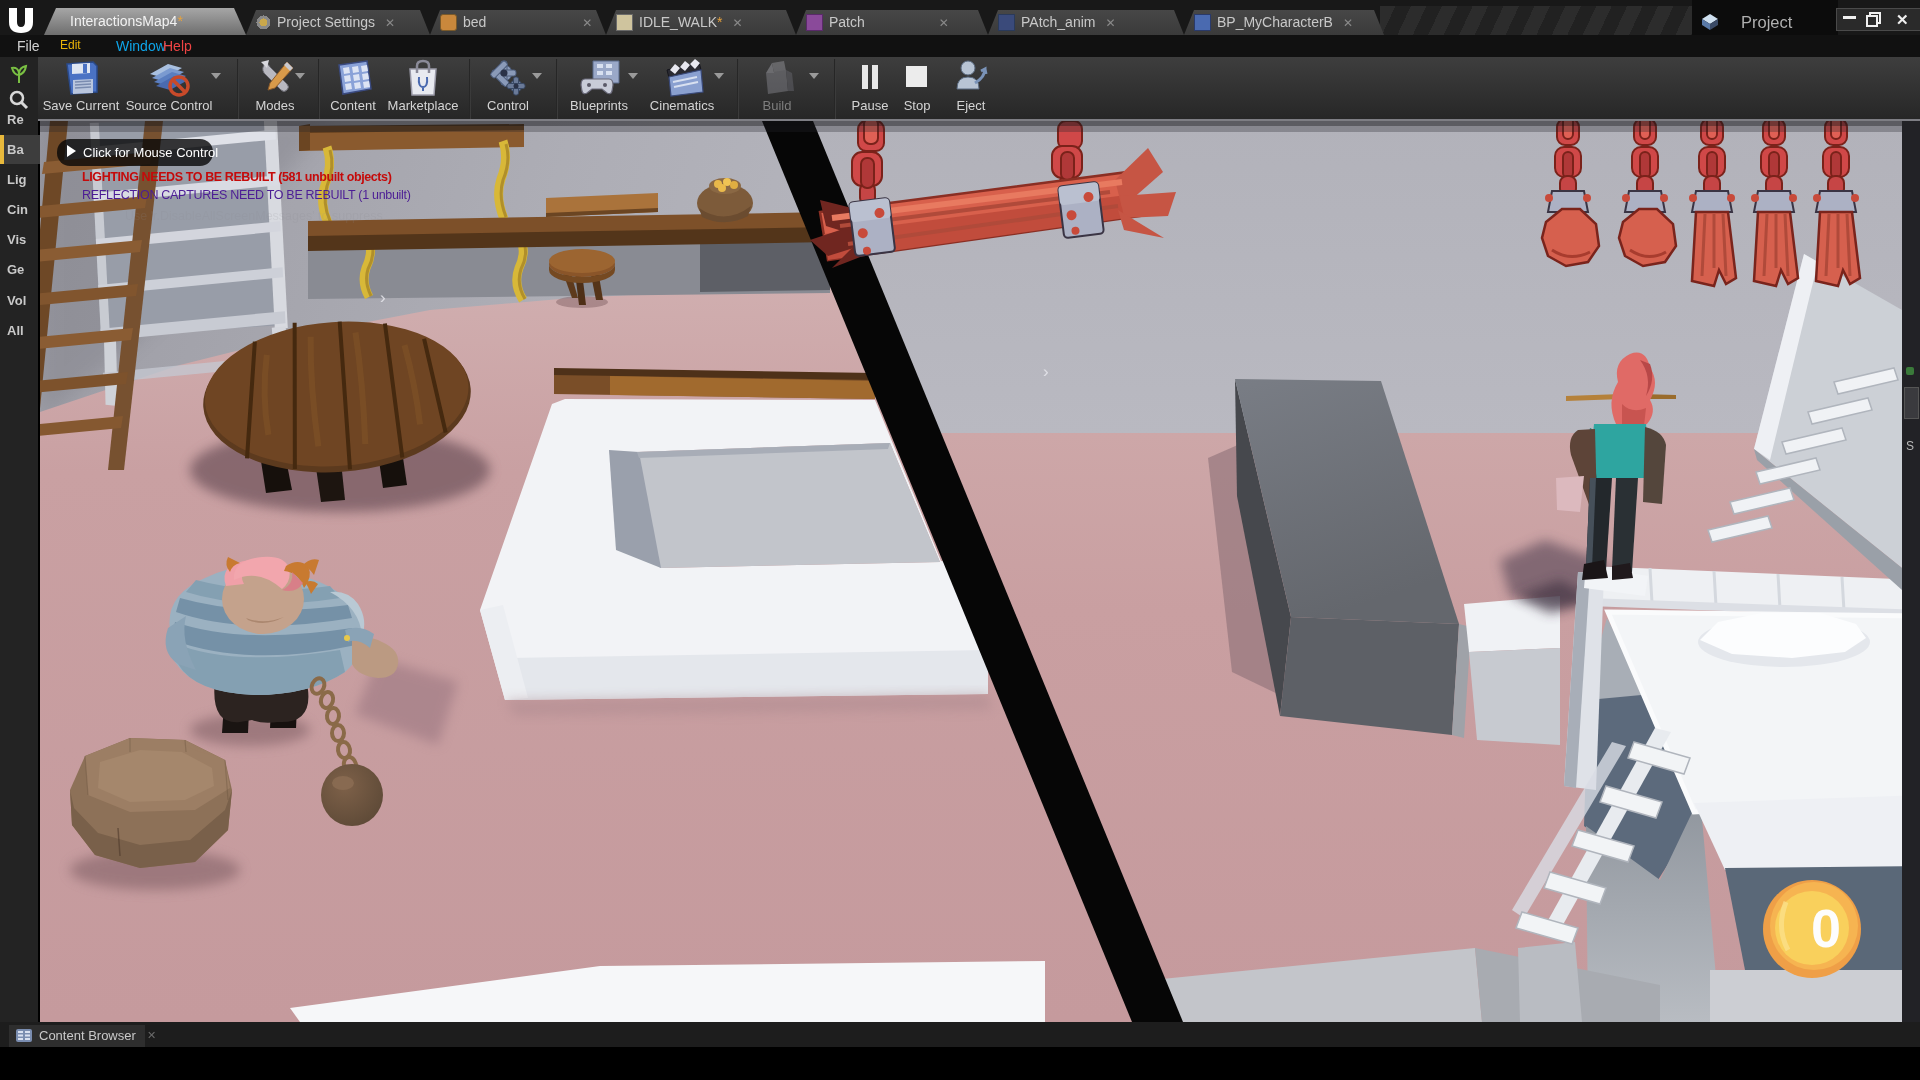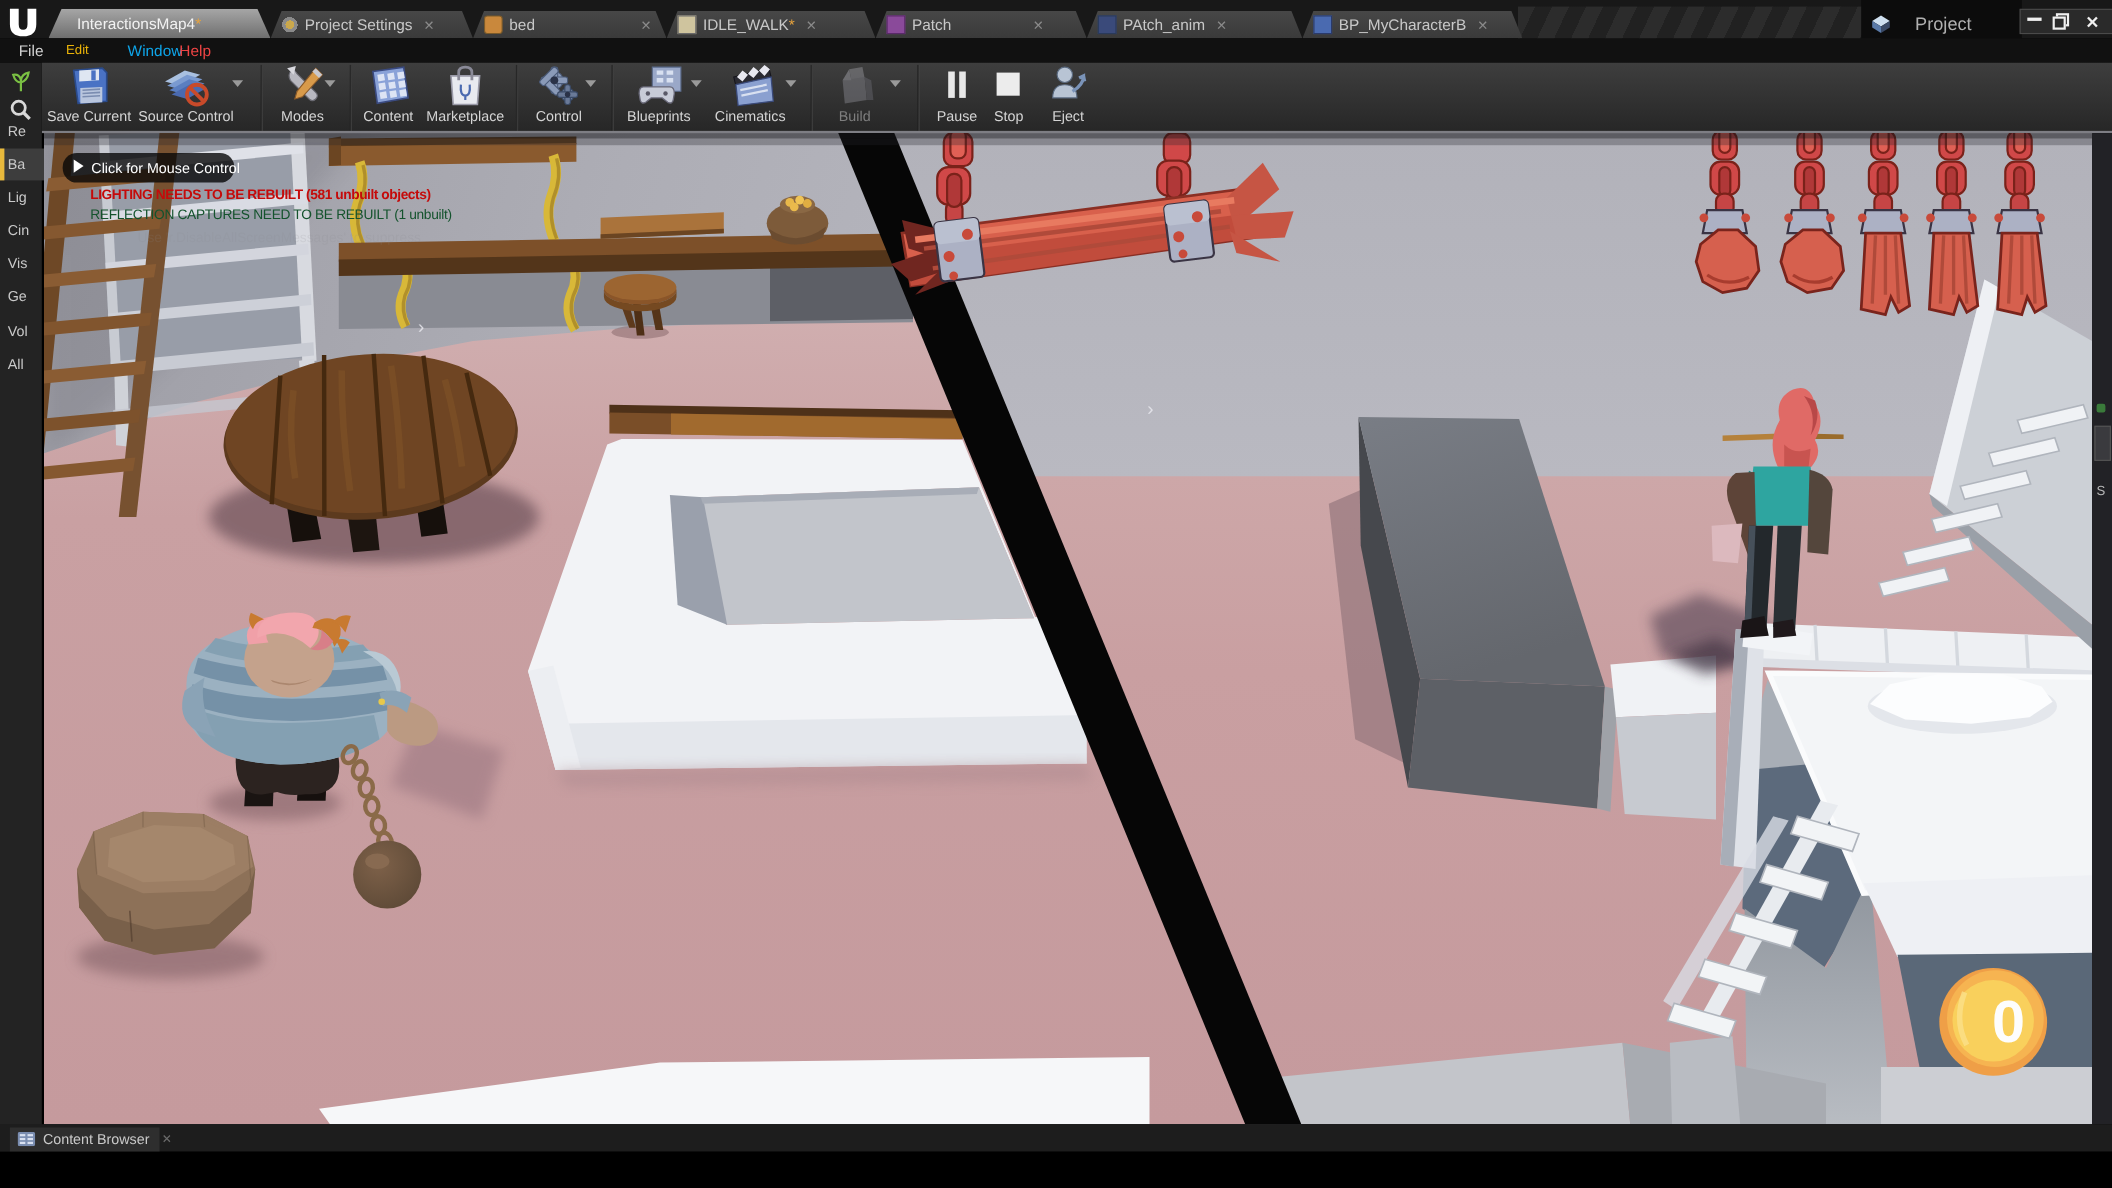--- a/index.html
+++ b/index.html
@@ -4,21 +4,21 @@
 <style>
 html,body{margin:0;padding:0;width:1920px;height:1080px;background:#000;overflow:hidden}
 body{font-family:"Liberation Sans",sans-serif;position:relative}
 .abs{position:absolute}
 .tab{position:absolute;top:10px;height:25px;color:#c8c8c8;font-size:14px;line-height:25px;white-space:nowrap}
 .tab .ic{display:inline-block;vertical-align:middle;margin:0 6px 2px 10px}
 .tab .x{color:#8a8a8a;font-size:12px;margin-left:10px}
 .tlabel{position:absolute;top:98px;font-size:13px;color:#d4d4d4;text-align:center;transform:translateX(-50%);white-space:nowrap}
 .sep{position:absolute;top:59px;height:60px;width:2px;background:linear-gradient(90deg,#1c1c1c,#454545)}
 .darr{position:absolute;width:0;height:0;border-left:5px solid transparent;border-right:5px solid transparent;border-top:6px solid #9a9a9a;top:72px}
-.sbl{position:absolute;left:7px;font-size:13px;font-weight:normal;color:#c9c9c9}
+.sbl{position:absolute;left:7px;font-size:13px;font-weight:bold;color:#c9c9c9}
 </style>
 </head>
 <body>
 
 <div class="abs" style="left:0;top:0;width:1920px;height:35px;background:#181818"></div>
 <div class="abs" style="left:1380px;top:6px;width:330px;height:29px;background:repeating-linear-gradient(115deg,#2c2c2c 0 14px,#212121 14px 28px)"></div>
 
 <svg class="abs" style="left:6px;top:6px" width="30" height="28" viewBox="0 0 30 28">
   <path d="M3 2 L11 2 L11 16 Q11 21 15 21 Q19 21 19 16 L19 2 L27 2 L27 16 Q27 27 15 27 Q3 27 3 16 Z" fill="#fff"></path>
 </svg>
@@ -630,21 +630,21 @@
   <text x="1811" y="947" font-size="54" font-weight="bold" fill="#fdfdfd" font-family="Liberation Sans">0</text>
 </g>
 </g>
     </svg>
 
 <div class="abs" style="left:17px;top:18px;width:156px;height:27px;background:rgba(8,8,8,0.8);border-radius:13px">
   <span class="abs" style="left:10px;top:6px;width:0;height:0;border-left:9px solid #fff;border-top:6px solid transparent;border-bottom:6px solid transparent"></span>
   <span class="abs" style="left:26px;top:6px;font-size:13px;font-weight:normal;color:#fff;white-space:nowrap">Click for Mouse Control</span>
 </div>
 <div class="abs" style="left:42px;top:49px;font-size:12.5px;letter-spacing:-0.4px;font-weight:bold;color:#c50a0a;white-space:nowrap">LIGHTING NEEDS TO BE REBUILT (581 unbuilt objects)</div>
-<div class="abs" style="left:42px;top:67px;font-size:12.5px;letter-spacing:-0.3px;color:#14532d;white-space:nowrap">REFLECTION CAPTURES NEED TO BE REBUILT (1 unbuilt)</div>
+<div class="abs" style="left:42px;top:67px;font-size:12.5px;letter-spacing:-0.3px;color:#4c1d95;white-space:nowrap">REFLECTION CAPTURES NEED TO BE REBUILT (1 unbuilt)</div>
 <div class="abs" style="left:85px;top:88px;font-size:12.5px;color:#8a8a90;opacity:0.16;white-space:nowrap">Use 'r.DisableAllScreenMessages' to suppress</div>
 </div>
 
 <div class="abs" style="left:1902px;top:121px;width:18px;height:901px;background:#222226">
   <div class="abs" style="left:4px;top:246px;width:8px;height:8px;background:#3a7a3a;border-radius:2px"></div>
   <div class="abs" style="left:2px;top:266px;width:13px;height:30px;background:#3a3a3e;border:1px solid #555"></div>
   <div class="abs" style="left:4px;top:318px;font-size:12px;color:#b8b8b8">S</div>
 </div>
 
 <div class="abs" style="left:0;top:1022px;width:1920px;height:25px;background:#1d1d1d">

